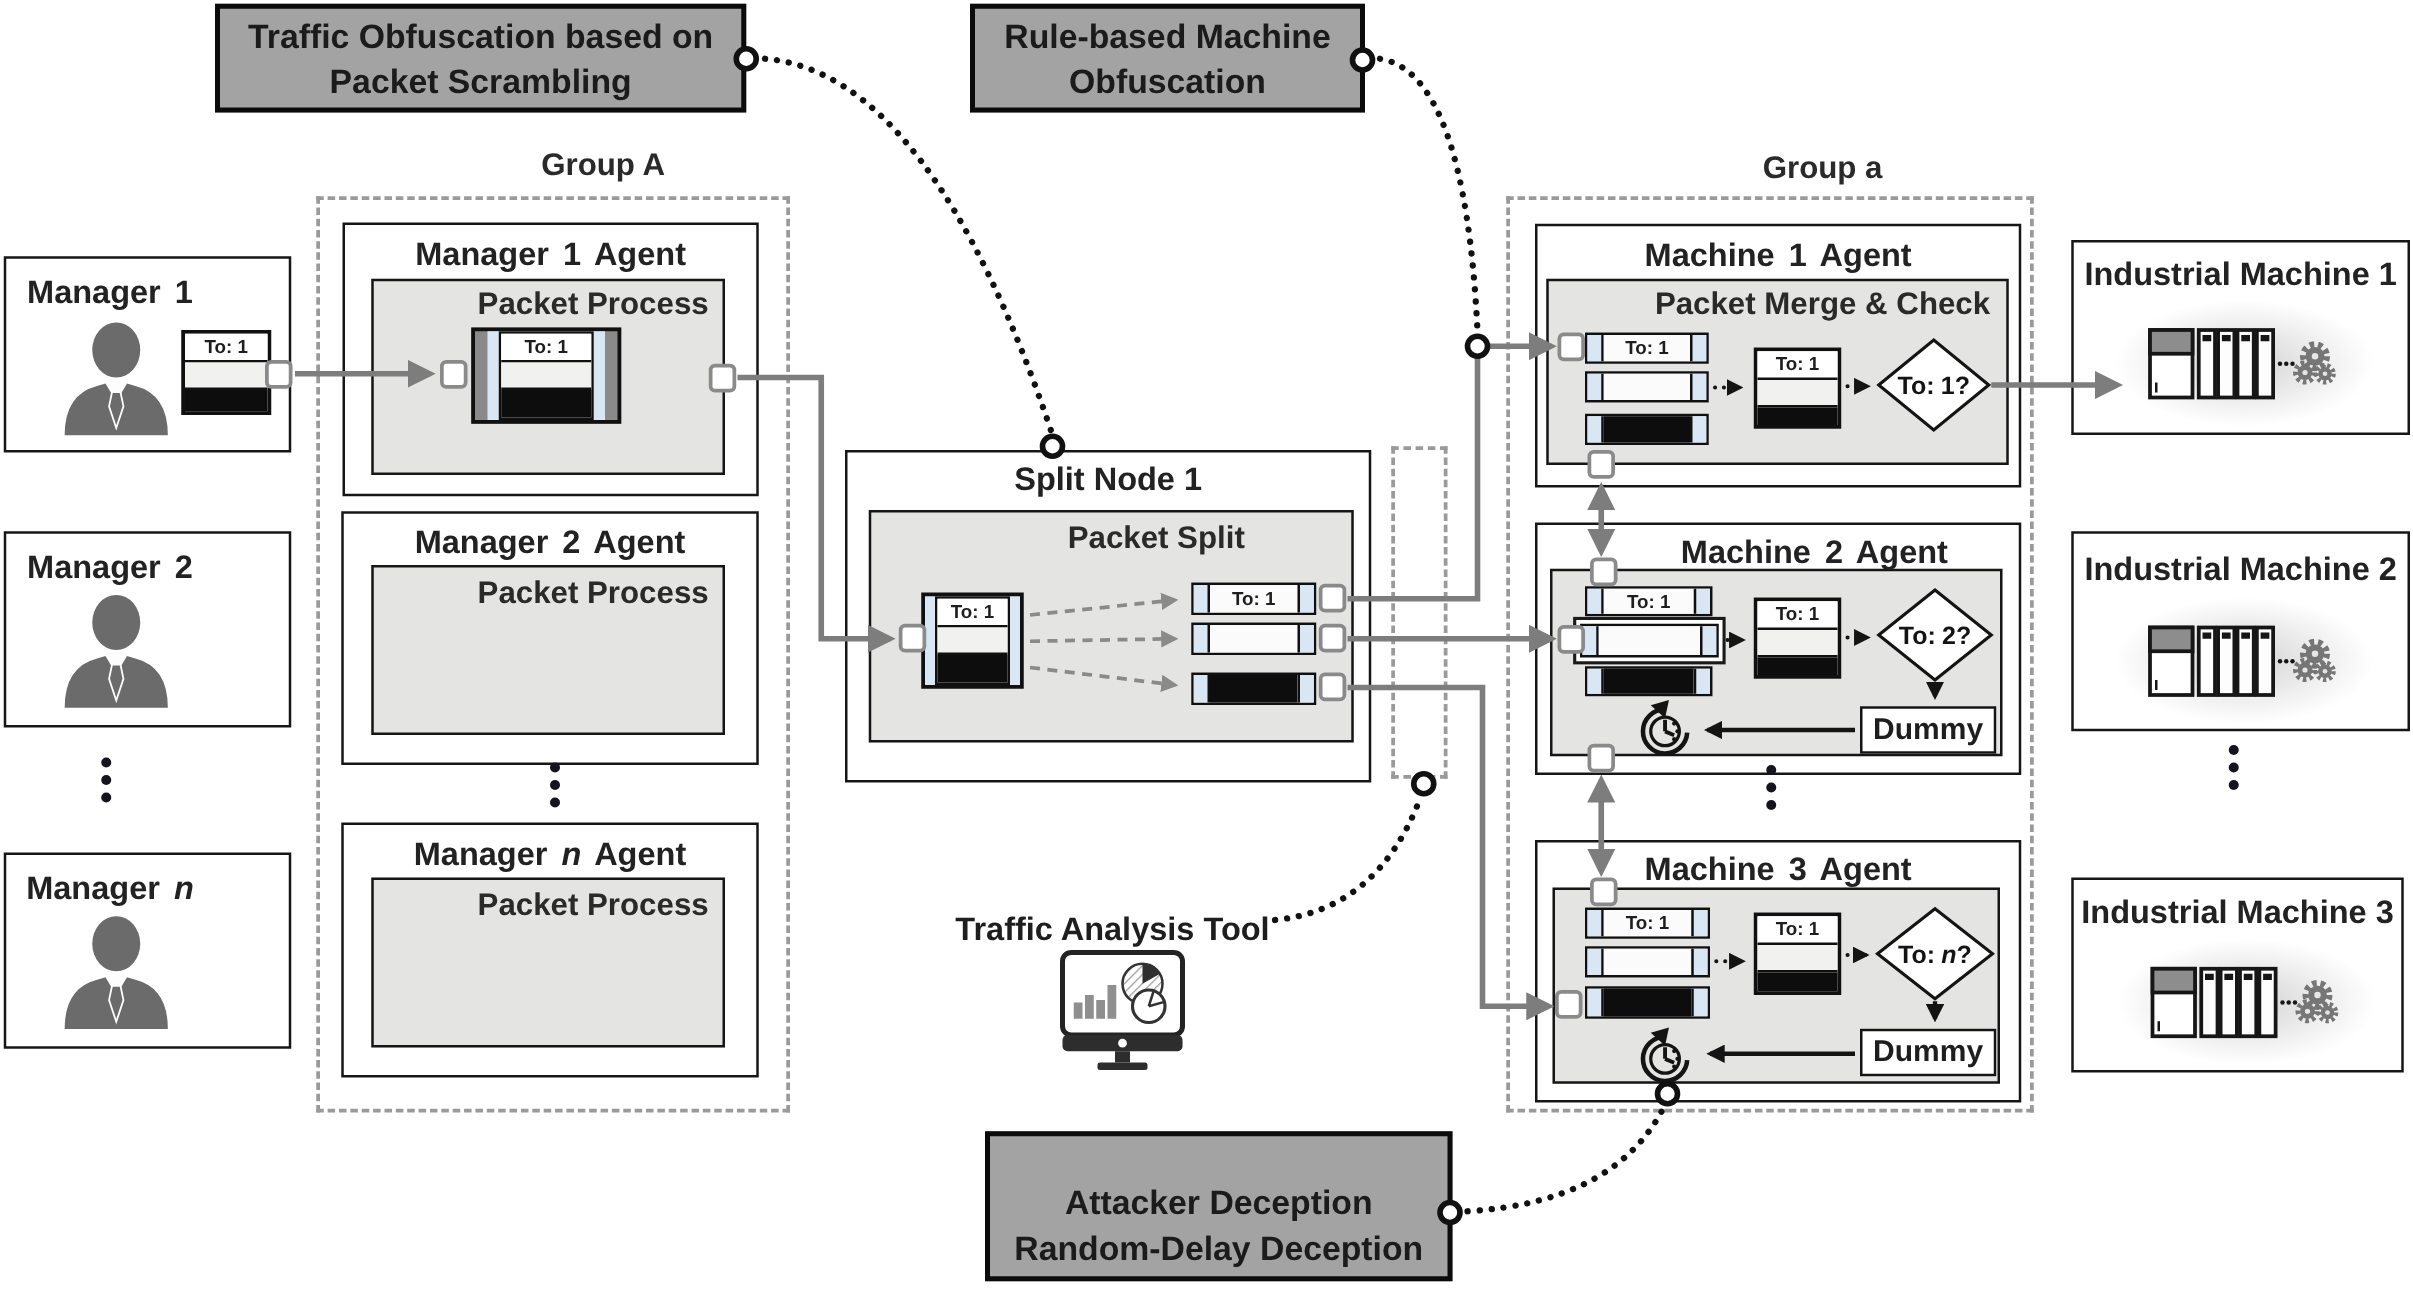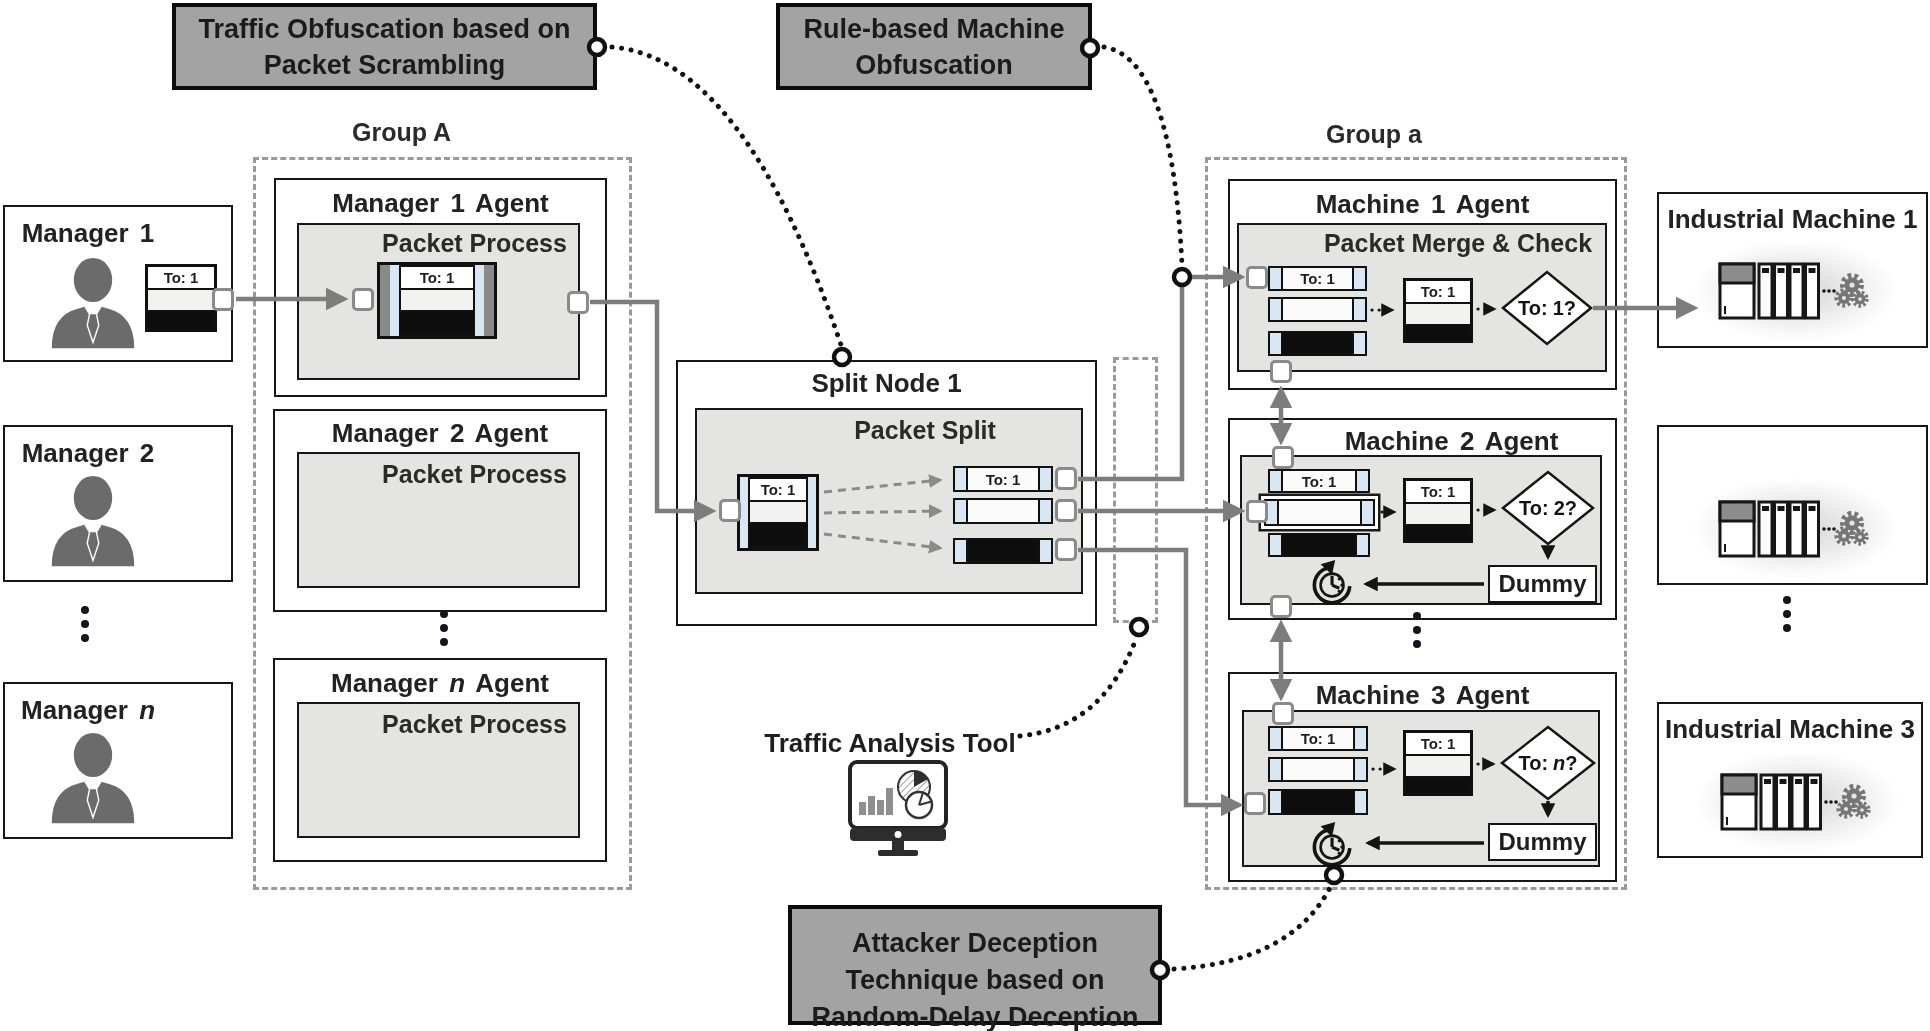--- a/index.html
+++ b/index.html
@@ -6,21 +6,21 @@
   body{font-family:"Liberation Sans",sans-serif;color:#1e1e1e;}
   #stage{position:relative;width:1930px;height:1031px;background:#fff;overflow:hidden;}
   .abs{position:absolute;box-sizing:border-box;}
   .box{border:2.5px solid #161616;background:#fff;}
   .thickbox{border:4px solid #0b0b0b;background:#a3a3a3;display:flex;flex-direction:column;align-items:center;justify-content:center;text-align:center;}
   .thickbox .ln{font-size:27px;font-weight:600;line-height:36px;color:#1b1b1b;white-space:nowrap;}
   .graybox{background:#e4e4e2;border:2.5px solid #161616;}
   .dashgroup{border:3.5px dashed #9a9a9a;background:transparent;}
   .title{width:100%;text-align:center;font-size:26px;font-weight:600;color:#222;white-space:nowrap;}
   .subtitle{width:100%;text-align:center;font-size:25px;font-weight:600;color:#2a2a2a;white-space:nowrap;margin-left:36px;}
-  .grouplabel{text-align:left;font-size:25px;font-weight:600;color:#2a2a2a;}
+  .grouplabel{text-align:right;font-size:25px;font-weight:600;color:#2a2a2a;}
   .port{width:22px;height:23px;background:#fff;border:3px solid #8a8a8a;border-radius:5px;}
   .vpacket{border:3px solid #101010;background:#fff;display:flex;flex-direction:column;}
   .vpacket .hd{height:21px;border-bottom:2.5px solid #101010;background:#fff;font-size:15px;font-weight:700;text-align:center;line-height:21px;}
   .vpacket .md{height:20px;border-bottom:2.5px solid #101010;background:#f1f1f0;}
   .vpacket .bt{flex:1;background:#0d0d0d;}
   .pktwrap-blue{border:3px solid #101010;background:#d9e7f5;padding:0 8px;display:flex;}
   .pktwrap-gray{border:3px solid #101010;background:#8a8a8a;padding:0 10px;display:flex;}
   .pktwrap-gray .inner-blue{background:#d9e7f5;padding:0 9px;display:flex;flex:1;}
   .vpacket.inner{border-width:2.5px;flex:1;}
   .hpacket{border:2.5px solid #101010;display:flex;background:#fff;}
@@ -53,21 +53,20 @@
   <div class="abs thickbox z3" style="left:172px;top:3px;width:425px;height:87px;">
     <div class="ln">Traffic Obfuscation based on</div>
     <div class="ln">Packet Scrambling</div>
   </div>
   <div class="abs thickbox z3" style="left:776px;top:3px;width:316px;height:87px;">
     <div class="ln">Rule-based Machine</div>
     <div class="ln">Obfuscation</div>
   </div>
   <div class="abs thickbox z3" style="left:788px;top:905px;width:374px;height:120px;">
     <div class="ln" style="line-height:37px;margin-top:31px;">Attacker Deception</div>
-    <div class="ln" style="line-height:37px;">Technique based on</div>
     <div class="ln" style="line-height:37px;">Random-Delay Deception</div>
   </div>
 
   <div class="abs box z3" style="left:3px;top:205px;width:230px;height:157px;"></div>
   <div class="abs title z4" style="left:3px;top:218px;width:170px;">
     <span>Manager</span>
     <span style="margin-left:4px;">1</span>
   </div>
   <svg class="abs z4" style="left:45px;top:252px;" width="96" height="104" viewBox="0 0 100 104">
     <ellipse cx="50" cy="27" rx="20" ry="23" fill="#6b6b6b"></ellipse>
@@ -359,20 +358,21 @@
         </g>
       <g transform="translate(142,38) scale(0.72)">
           <circle r="7.5" stroke="none"></circle>
           <circle r="9.5" fill="none" stroke-width="5" stroke-dasharray="3.6 3.1"></circle>
           <circle r="2.6" fill="#e6e6e6" stroke="none"></circle>
         </g>
     </g>
   </svg>
 
   <div class="abs box z3" style="left:1657px;top:425px;width:271px;height:160px;"></div>
+  <div class="abs title z4" style="left:1657px;top:440px;width:271px;">Industrial Machine 2</div>
   <div class="abs glow z3" style="left:1688px;top:476px;width:215px;height:105px;"></div>
   <svg class="abs z4" style="left:1718px;top:499px;" width="152" height="60" viewBox="0 0 152 60">
     <use href="#plc-shape"></use>
     <rect x="2" y="3" width="34" height="54" fill="#fff" stroke="#161616" stroke-width="3"></rect>
     <rect x="2" y="3" width="34" height="19" fill="#8d8d8d" stroke="#161616" stroke-width="3"></rect>
     <path d="M7 45 L7 53" stroke="#161616" stroke-width="2"></path>
     <rect x="41" y="3" width="13" height="54" fill="#fdfdfd" stroke="#161616" stroke-width="3"></rect>
       <rect x="44" y="7" width="7" height="5" fill="#161616"></rect>
     <rect x="56.5" y="3" width="13" height="54" fill="#fdfdfd" stroke="#161616" stroke-width="3"></rect>
       <rect x="59.5" y="7" width="7" height="5" fill="#161616"></rect>

